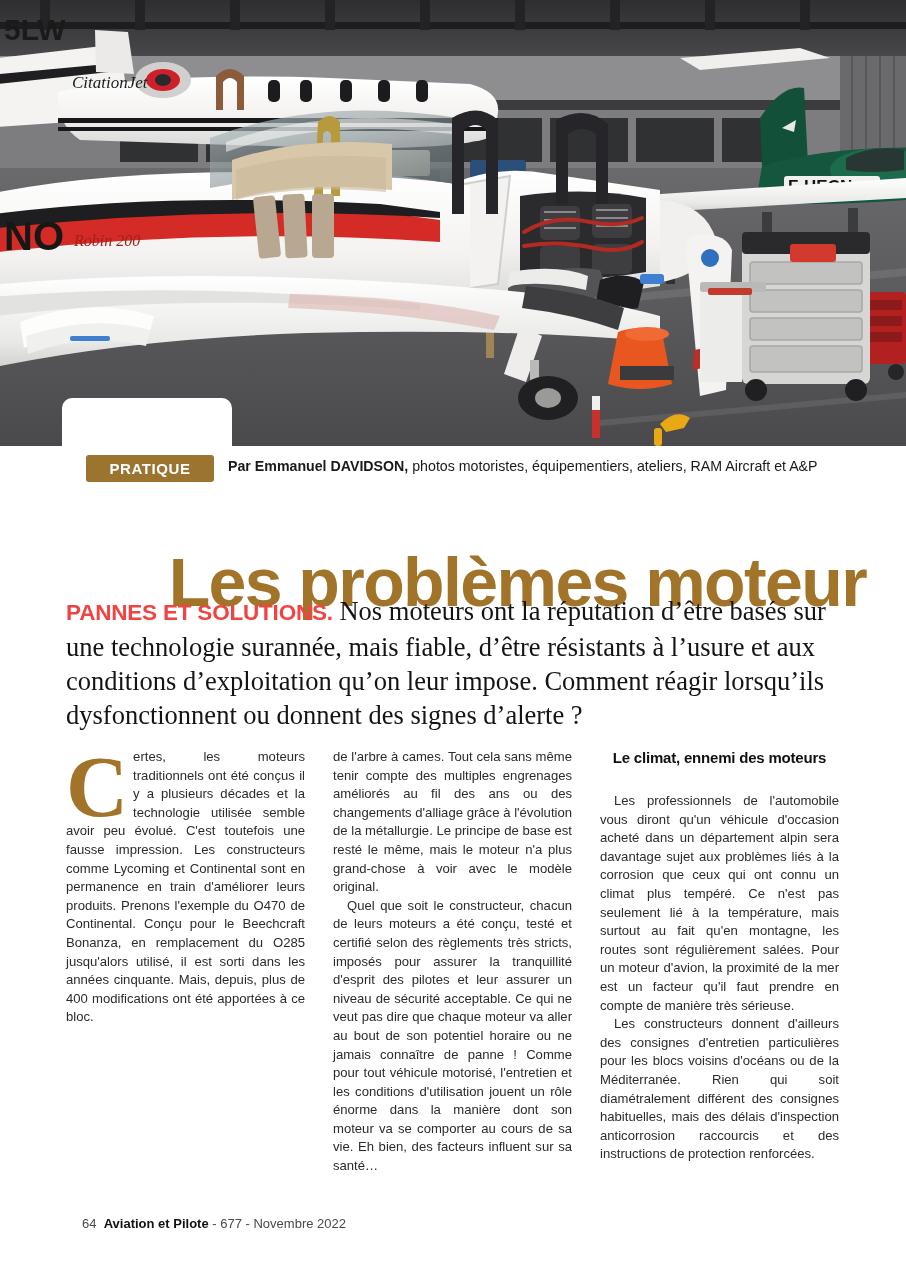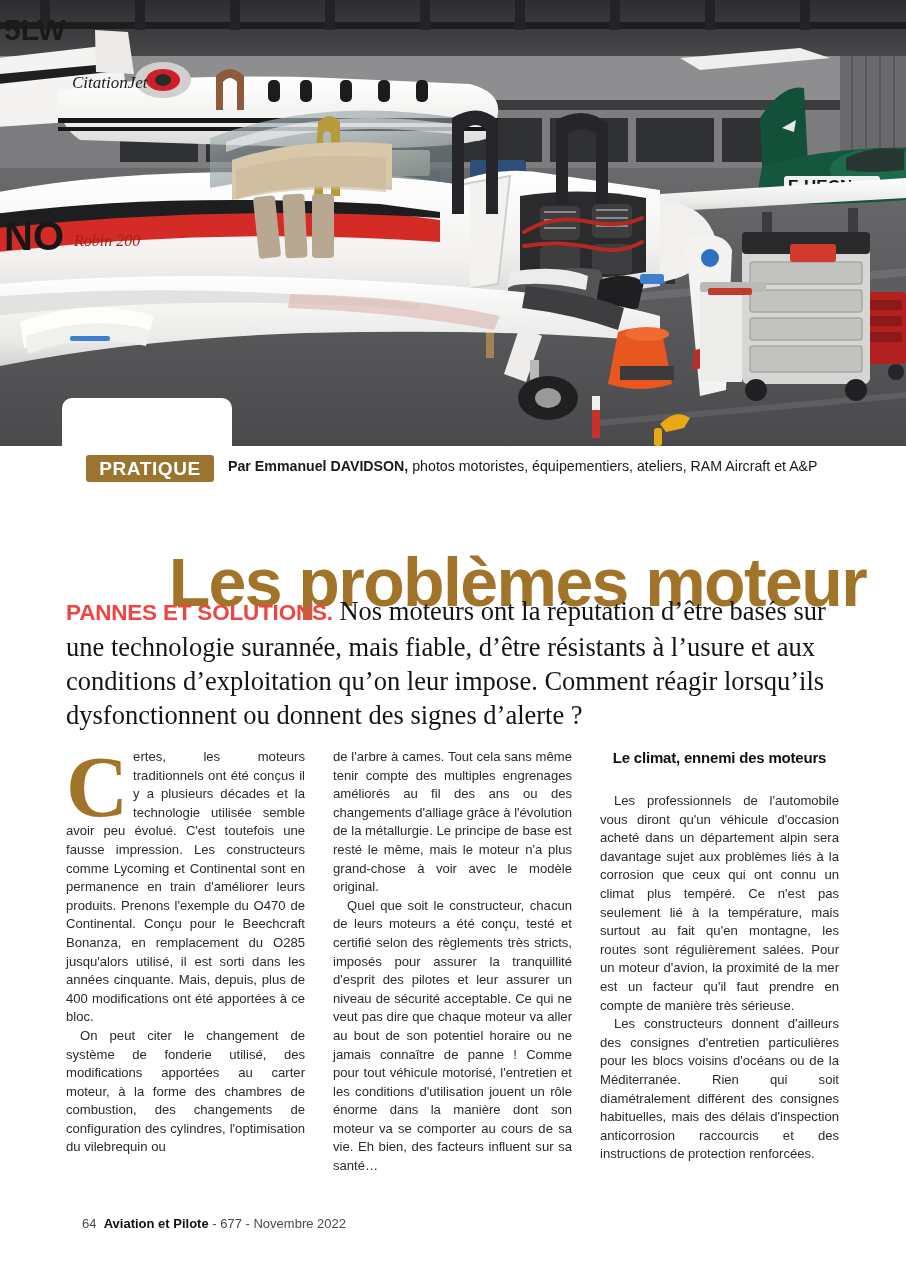--- a/index.html
+++ b/index.html
@@ -48,21 +48,21 @@
     width: 906px;
     height: 32px;
   }
   .badge {
     position: absolute;
     left: 86px; top: 0px;
     width: 128px; height: 27px;
     background: #9b7430;
     border-radius: 3px;
     color: #ffffff;
-    font-size: 19px;
+    font-size: 15px;
     font-weight: bold;
     letter-spacing: 0.6px;
     text-align: center;
     line-height: 27px;
   }
   .byline {
     position: absolute;
     left: 228px; top: 3px;
     font-size: 14.2px;
     color: #1a1a1a;
@@ -407,21 +407,20 @@
   <h1 class="headline">Les problèmes moteur</h1>
 
   <div class="standfirst">
     <span class="lead">PANNES ET SOLUTIONS.</span><span> Nos moteurs ont la réputation d’être basés sur une technologie surannée, mais fiable, d’être résistants à l’usure et aux conditions d’exploitation qu’on leur impose. Comment réagir lorsqu’ils dysfonctionnent ou donnent des signes d’alerte ?</span>
   </div>
 
   <div class="cols">
 
     <div class="col">
       <p class="first"><span class="dropcap">C</span><span>ertes, les moteurs traditionnels ont été conçus il y a plusieurs décades et la technologie utilisée semble avoir peu évolué. C'est toutefois une fausse impression. Les constructeurs comme Lycoming et Continental sont en permanence en train d'améliorer leurs produits. Prenons l'exemple du O470 de Continental. Conçu pour le Beechcraft Bonanza, en remplacement du O285 jusqu'alors utilisé, il est sorti dans les années cinquante. Mais, depuis, plus de 400 modifications ont été apportées à ce bloc.</span></p>
-      <p>On peut citer le changement de système de fonderie utilisé, des modifications apportées au carter moteur, à la forme des chambres de combustion, des changements de configuration des cylindres, l'optimisation du vilebrequin ou</p>
     </div>
 
     <div class="col">
       <p class="first">de l'arbre à cames. Tout cela sans même tenir compte des multiples engrenages améliorés au fil des ans ou des changements d'alliage grâce à l'évolution de la métallurgie. Le principe de base est resté le même, mais le moteur n'a plus grand-chose à voir avec le modèle original.</p>
       <p>Quel que soit le constructeur, chacun de leurs moteurs a été conçu, testé et certifié selon des règlements très stricts, imposés pour assurer la tranquillité d'esprit des pilotes et leur assurer un niveau de sécurité acceptable. Ce qui ne veut pas dire que chaque moteur va aller au bout de son potentiel horaire ou ne jamais connaître de panne ! Comme pour tout véhicule motorisé, l'entretien et les conditions d'utilisation jouent un rôle énorme dans la manière dont son moteur va se comporter au cours de sa vie. Eh bien, des facteurs influent sur sa santé…</p>
     </div>
 
     <div class="col">
       <h2 class="subhead">Le climat, ennemi des moteurs</h2>
       <p>Les professionnels de l'automobile vous diront qu'un véhicule d'occasion acheté dans un département alpin sera davantage sujet aux problèmes liés à la corrosion que ceux qui ont connu un climat plus tempéré. Ce n'est pas seulement lié à la température, mais surtout au fait qu'en montagne, les routes sont régulièrement salées. Pour un moteur d'avion, la proximité de la mer est un facteur qu'il faut prendre en compte de manière très sérieuse.</p>

